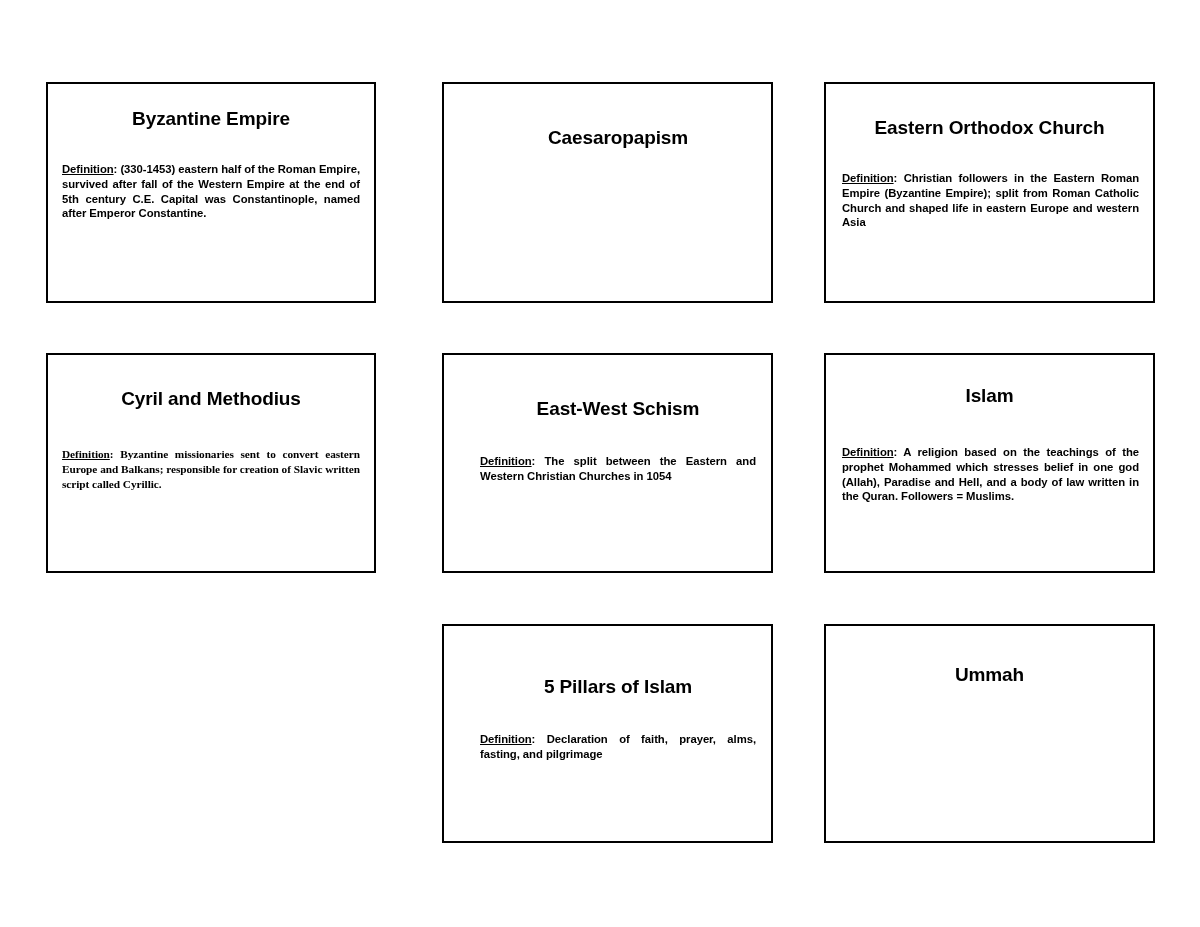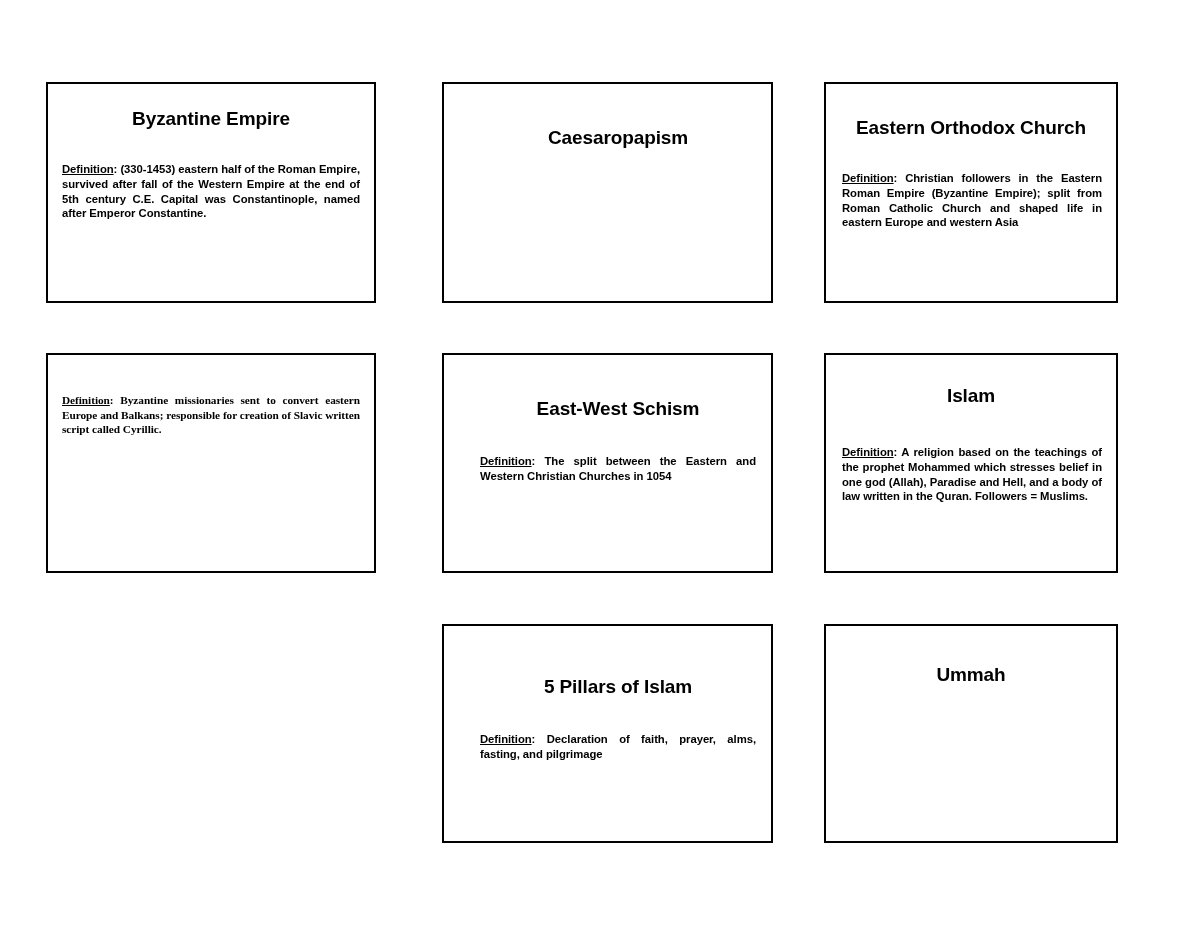--- a/index.html
+++ b/index.html
@@ -50,21 +50,21 @@
   }
 
   .card-body .def-label {
     text-decoration: underline;
     font-weight: bold;
   }
 
   
   .col-1 { left: 46px;  width: 330px; }
   .col-2 { left: 442px; width: 331px; padding-left: 21px; }
-  .col-3 { left: 824px; width: 294px; }
+  .col-3 { left: 824px; width: 331px; }
 
   
   .row-1 { top: 82px;  height: 221px; }
   .row-2 { top: 353px; height: 220px; }
   .row-3 { top: 624px; height: 219px; }
 
   
   .c0 .card-title { margin-top: 24px;  font-size: 19px; }
   .c0 .card-body  { margin: 33px 14px 0 14px; }
 
@@ -105,20 +105,21 @@
   <div class="flashcard col-2 row-1 c1">
     <div class="card-title">Caesaropapism</div>
   </div>
 
   <div class="flashcard col-3 row-1 c2">
     <div class="card-title">Eastern Orthodox Church</div>
     <div class="card-body"><span class="def-label">Definition</span><span>: </span><span>Christian followers in the Eastern Roman Empire (Byzantine Empire); split from Roman Catholic Church and shaped life in eastern Europe and western Asia</span></div>
   </div>
 
   <div class="flashcard col-1 row-2 c3">
+    <div class="card-title">Cyril and Methodius</div>
     <div class="card-body"><span class="def-label">Definition</span><span>: </span><span>Byzantine missionaries sent to convert eastern Europe and Balkans; responsible for creation of Slavic written script called Cyrillic.</span></div>
   </div>
 
   <div class="flashcard col-2 row-2 c4">
     <div class="card-title">East-West Schism</div>
     <div class="card-body"><span class="def-label">Definition</span><span>: </span><span>The split between the Eastern and Western Christian Churches in 1054</span></div>
   </div>
 
   <div class="flashcard col-3 row-2 c5">
     <div class="card-title">Islam</div>

